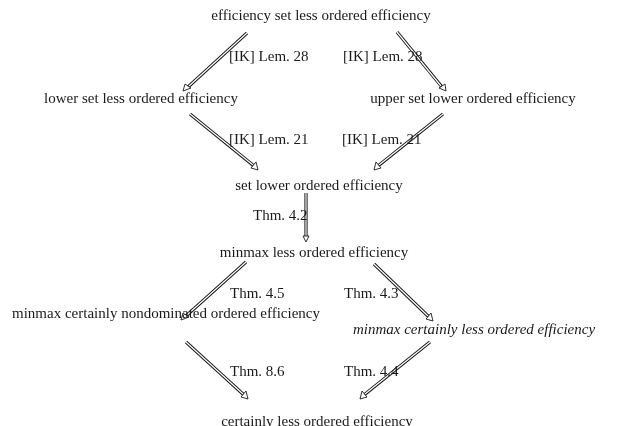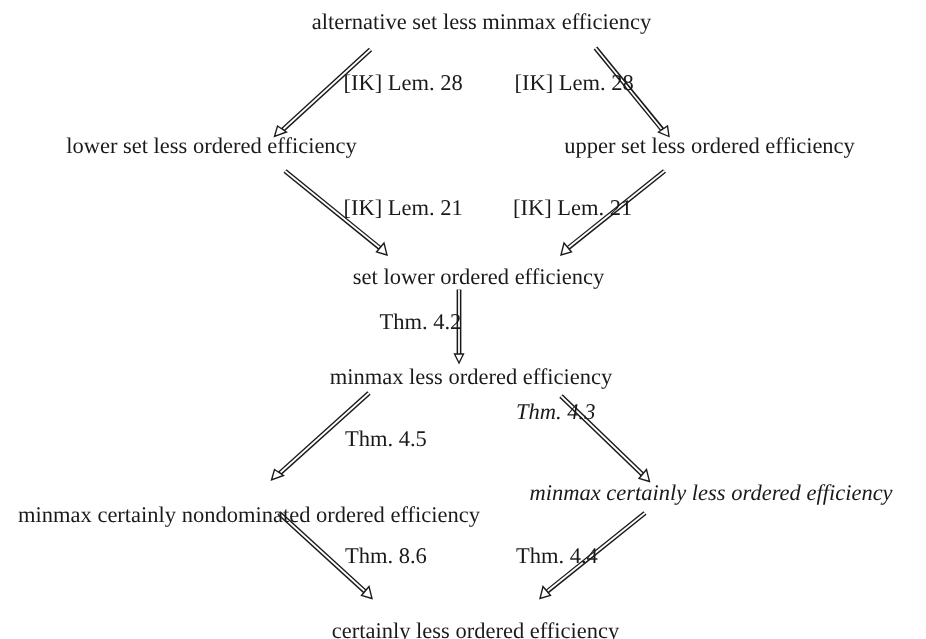--- a/index.html
+++ b/index.html
@@ -46,30 +46,30 @@
     <path d="M258,170 L251,168 L256,162 Z"></path>
     <path d="M374,170 L376,162 L381,168 Z"></path>
     <path d="M306,242 L303,236 L309,236 Z"></path>
     <path d="M181,320 L183,313 L189,317 Z"></path>
     <path d="M433,321 L426,319 L431,313 Z"></path>
     <path d="M248,399 L241,397 L246,391 Z"></path>
     <path d="M360,399 L362,391 L367,397 Z"></path>
   </g>
 </svg>
 
-<div class="node" style="left:321px; top:6px;">alternative set less minmax efficiency</div>
+<div class="node" style="left:321px; top:6px;">efficiency set less ordered efficiency</div>
 <div class="node" style="left:141px; top:89px;">lower set less ordered efficiency</div>
-<div class="node" style="left:473px; top:89px;">upper set less ordered efficiency</div>
+<div class="node" style="left:473px; top:89px;">upper set lower ordered efficiency</div>
 <div class="node" style="left:319px; top:176px;">set lower ordered efficiency</div>
 <div class="node" style="left:314px; top:243px;text-align:center;">minmax less ordered efficiency</div>
-<div class="node" style="left:166px; top:335px;">minmax certainly nondominated ordered efficiency</div>
+<div class="node" style="left:166px; top:304px;">minmax certainly nondominated ordered efficiency</div>
 <div class="node" style="left:474px; top:320px;font-style:italic;">minmax certainly less ordered efficiency</div>
 <div class="node" style="left:317px; top:412px;">certainly less ordered efficiency</div>
 
 <div class="lbl" style="left:229px; top:49px;">[IK] Lem. 28</div>
 <div class="lbl" style="left:343px; top:49px;">[IK] Lem. 28</div>
 <div class="lbl" style="left:229px; top:132px;">[IK] Lem. 21</div>
 <div class="lbl" style="left:342px; top:132px;">[IK] Lem. 21</div>
 <div class="lbl" style="left:253px; top:208px;">Thm. 4.2</div>
 <div class="lbl" style="left:230px; top:286px;">Thm. 4.5</div>
-<div class="lbl" style="left:344px; top:268px;font-style:italic;">Thm. 4.3</div>
+<div class="lbl" style="left:344px; top:286px;">Thm. 4.3</div>
 <div class="lbl" style="left:230px; top:364px;">Thm. 8.6</div>
 <div class="lbl" style="left:344px; top:364px;">Thm. 4.4</div>
 
 </body></html>

